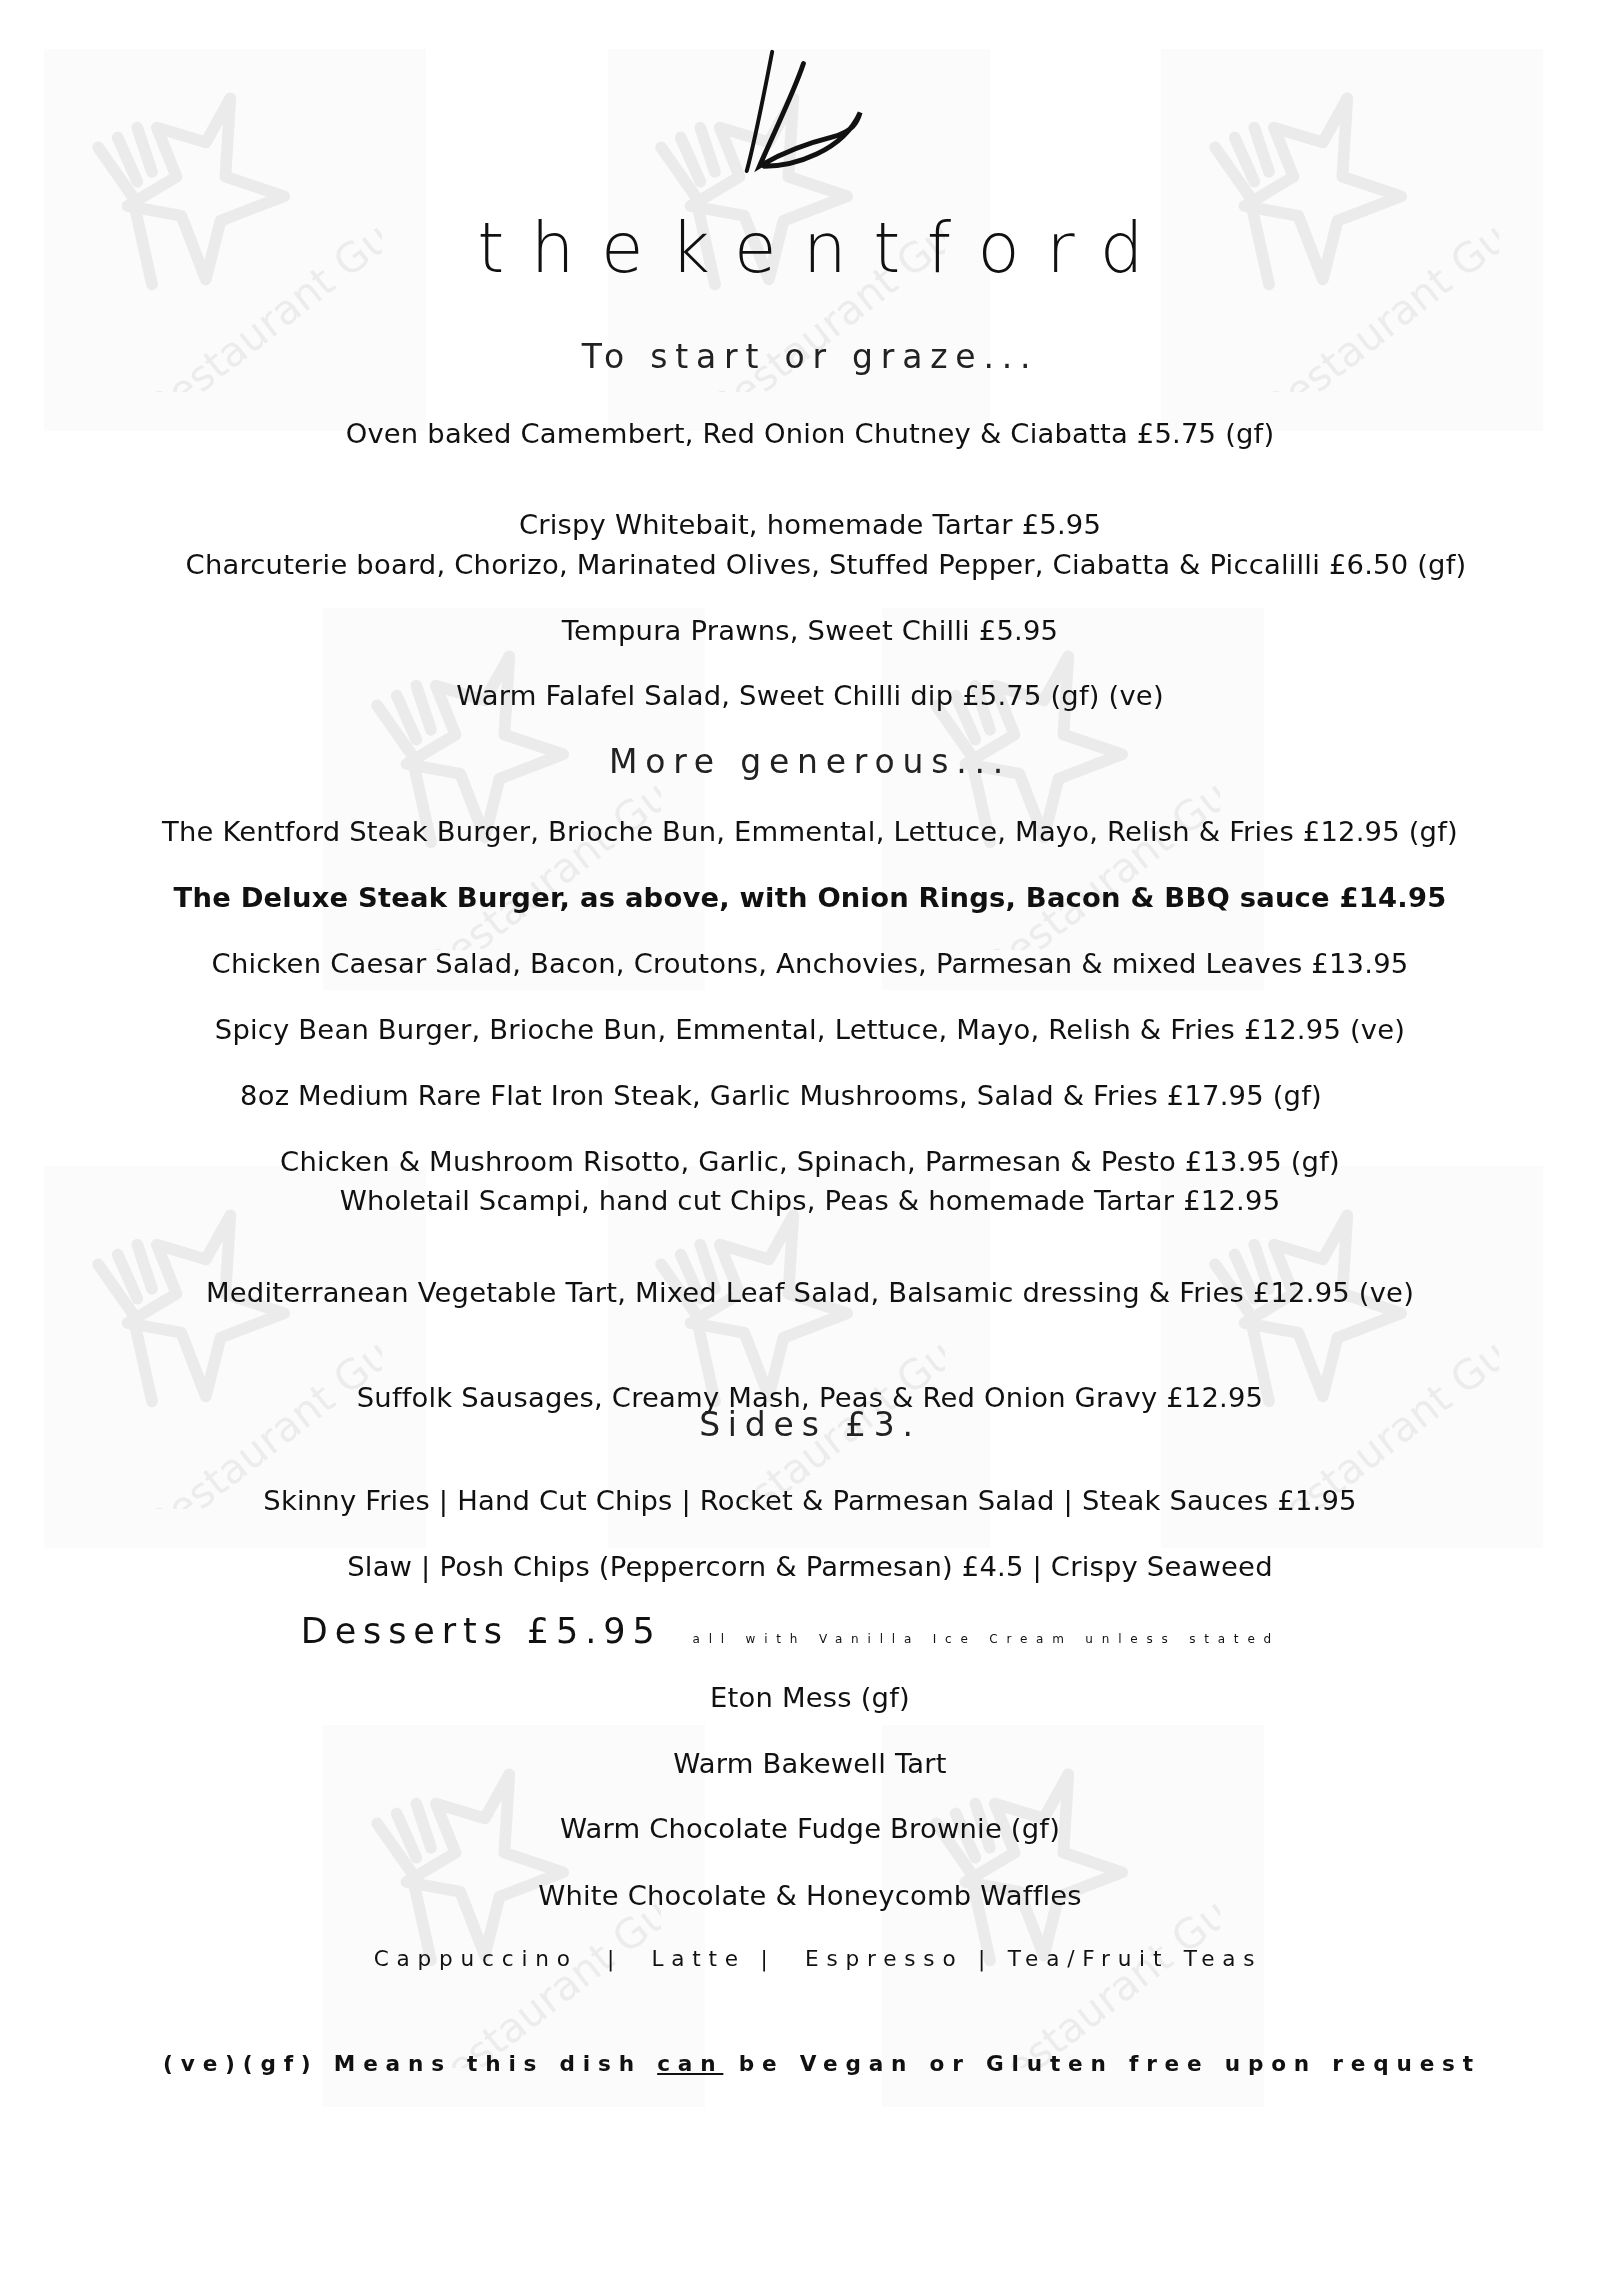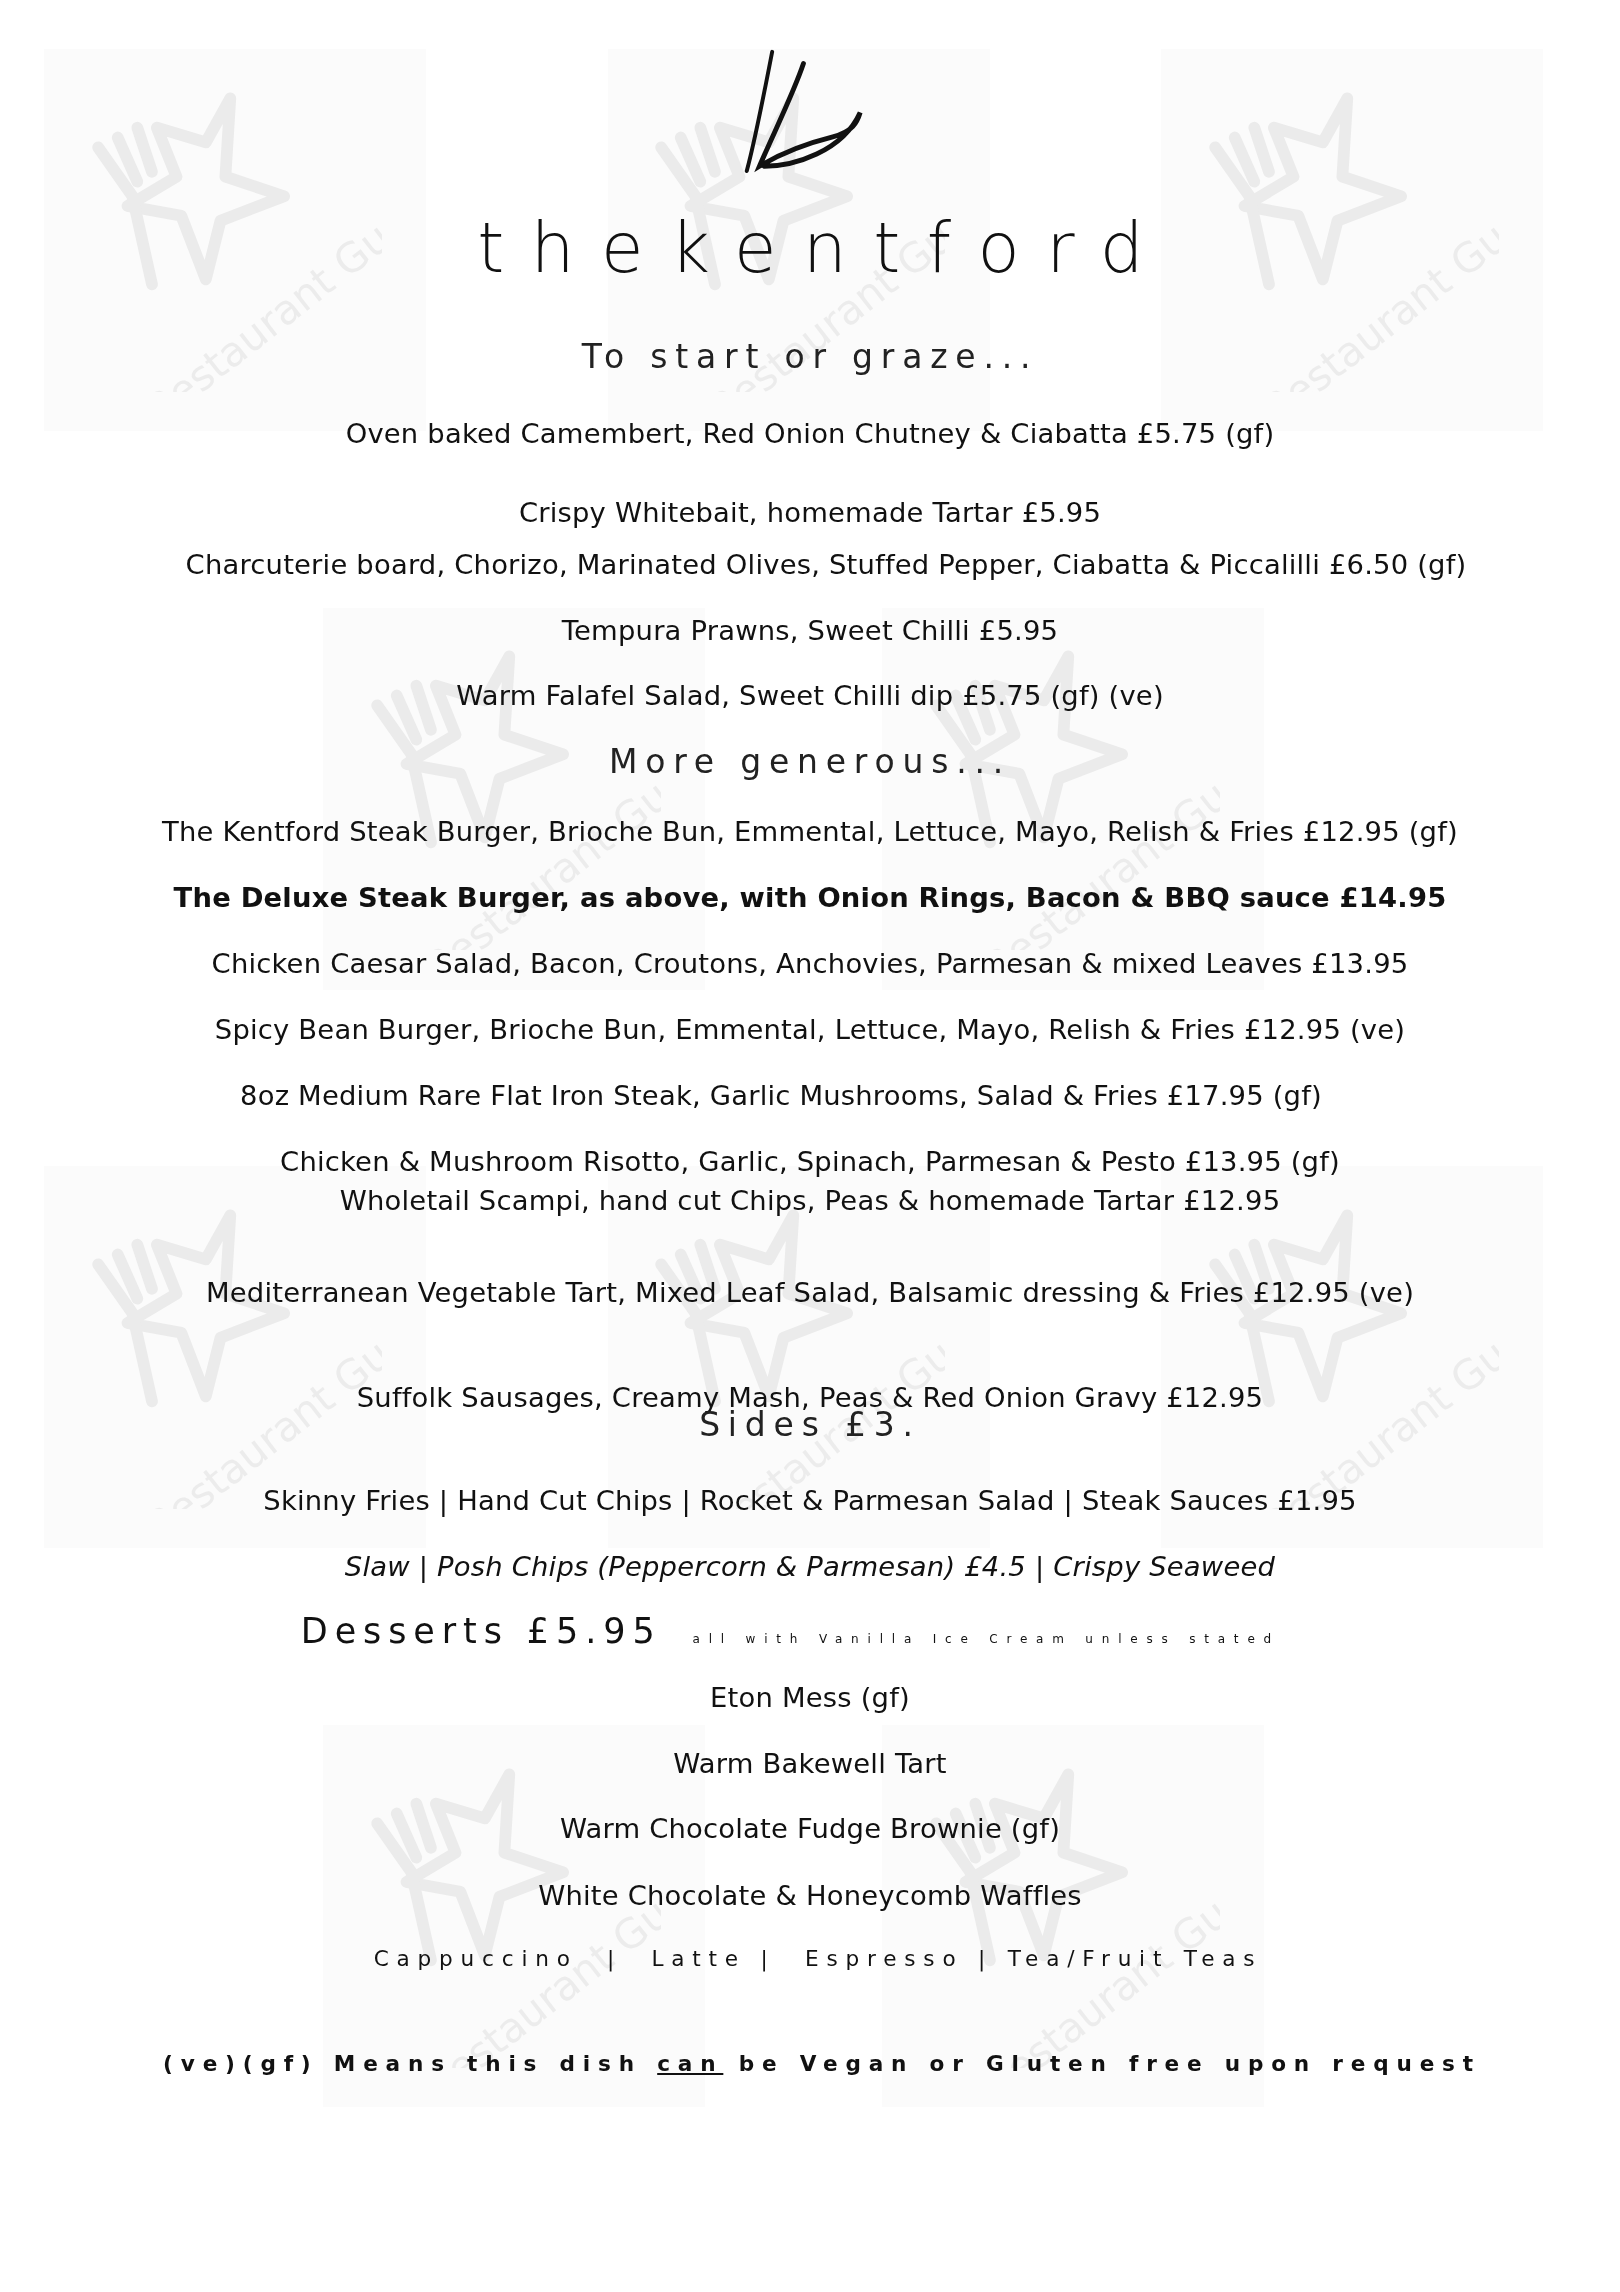--- a/index.html
+++ b/index.html
@@ -129,39 +129,39 @@
   <svg viewBox="0 0 200 135" width="196" height="132">
     <path d="M48 8 C 38 60, 30 100, 22 130" stroke="#111" stroke-width="4" fill="none" stroke-linecap="round"></path>
     <path d="M80 20 C 70 50, 50 90, 35 125 C 60 110, 90 100, 110 95 C 130 90, 135 80, 138 70 C 120 110, 70 125, 40 125" stroke="#111" stroke-width="5" fill="none" stroke-linecap="round"></path>
   </svg>
 </div>
 
 <div class="line brand" style="top:208px;left:13.7px;">thekentford</div>
 
 <div class="line heading" style="top:337px;">To start or graze...</div>
 <div class="line item" style="top:417px;">Oven baked Camembert, Red Onion Chutney &amp; Ciabatta £5.75 (gf)</div>
-<div class="line item" style="top:496px;">Crispy Whitebait, homemade Tartar £5.95</div>
+<div class="line item" style="top:508px;">Crispy Whitebait, homemade Tartar £5.95</div>
 <div class="line item" style="top:548px;padding-left:16px;">Charcuterie board, Chorizo, Marinated Olives, Stuffed Pepper, Ciabatta &amp; Piccalilli £6.50 (gf)</div>
 <div class="line item" style="top:614px;">Tempura Prawns, Sweet Chilli £5.95</div>
 <div class="line item" style="top:679px;">Warm Falafel Salad, Sweet Chilli dip £5.75 (gf) (ve)</div>
 
 <div class="line heading" style="top:742px;">More generous...</div>
 <div class="line item" style="top:815px;">The Kentford Steak Burger, Brioche Bun, Emmental, Lettuce, Mayo, Relish &amp; Fries £12.95 (gf)</div>
 <div class="line item" style="top:881px;font-weight:bold;">The Deluxe Steak Burger, as above, with Onion Rings, Bacon &amp; BBQ sauce £14.95</div>
 <div class="line item" style="top:947px;">Chicken Caesar Salad, Bacon, Croutons, Anchovies, Parmesan &amp; mixed Leaves £13.95</div>
 <div class="line item" style="top:1013px;">Spicy Bean Burger, Brioche Bun, Emmental, Lettuce, Mayo, Relish &amp; Fries £12.95 (ve)</div>
 <div class="line item" style="top:1079px;left:-29px;">8oz Medium Rare Flat Iron Steak, Garlic Mushrooms, Salad &amp; Fries £17.95 (gf)</div>
 <div class="line item" style="top:1145px;">Chicken &amp; Mushroom Risotto, Garlic, Spinach, Parmesan &amp; Pesto £13.95 (gf)</div>
 <div class="line item" style="top:1184px;">Wholetail Scampi, hand cut Chips, Peas &amp; homemade Tartar £12.95</div>
 <div class="line item" style="top:1276px;">Mediterranean Vegetable Tart, Mixed Leaf Salad, Balsamic dressing &amp; Fries £12.95 (ve)</div>
 <div class="line item" style="top:1381px;">Suffolk Sausages, Creamy Mash, Peas &amp; Red Onion Gravy £12.95</div>
 
 <div class="line heading" style="top:1405px;">Sides £3.</div>
 <div class="line item" style="top:1484px;">Skinny Fries | Hand Cut Chips | Rocket &amp; Parmesan Salad | Steak Sauces £1.95</div>
-<div class="line item" style="top:1550px;font-style:italic;">Slaw | Posh Chips (Peppercorn &amp; Parmesan) £4.5 | Crispy Seaweed</div>
+<div class="line item" style="top:1550px;">Slaw | Posh Chips (Peppercorn &amp; Parmesan) £4.5 | Crispy Seaweed</div>
 
 <div class="line" style="top:1611px;left:-19.6px;">
   <span class="desserts-head">Desserts £5.95</span><span class="desserts-note">all with Vanilla Ice Cream unless stated</span>
 </div>
 <div class="line item" style="top:1681px;">Eton Mess (gf)</div>
 <div class="line item" style="top:1747px;">Warm Bakewell Tart</div>
 <div class="line item" style="top:1812px;">Warm Chocolate Fudge Brownie (gf)</div>
 <div class="line item" style="top:1879px;">White Chocolate &amp; Honeycomb Waffles</div>
 
 <div class="line coffee" style="top:1946px;white-space:pre;">Cappuccino  |  Latte |  Espresso | Tea/Fruit Teas</div>

